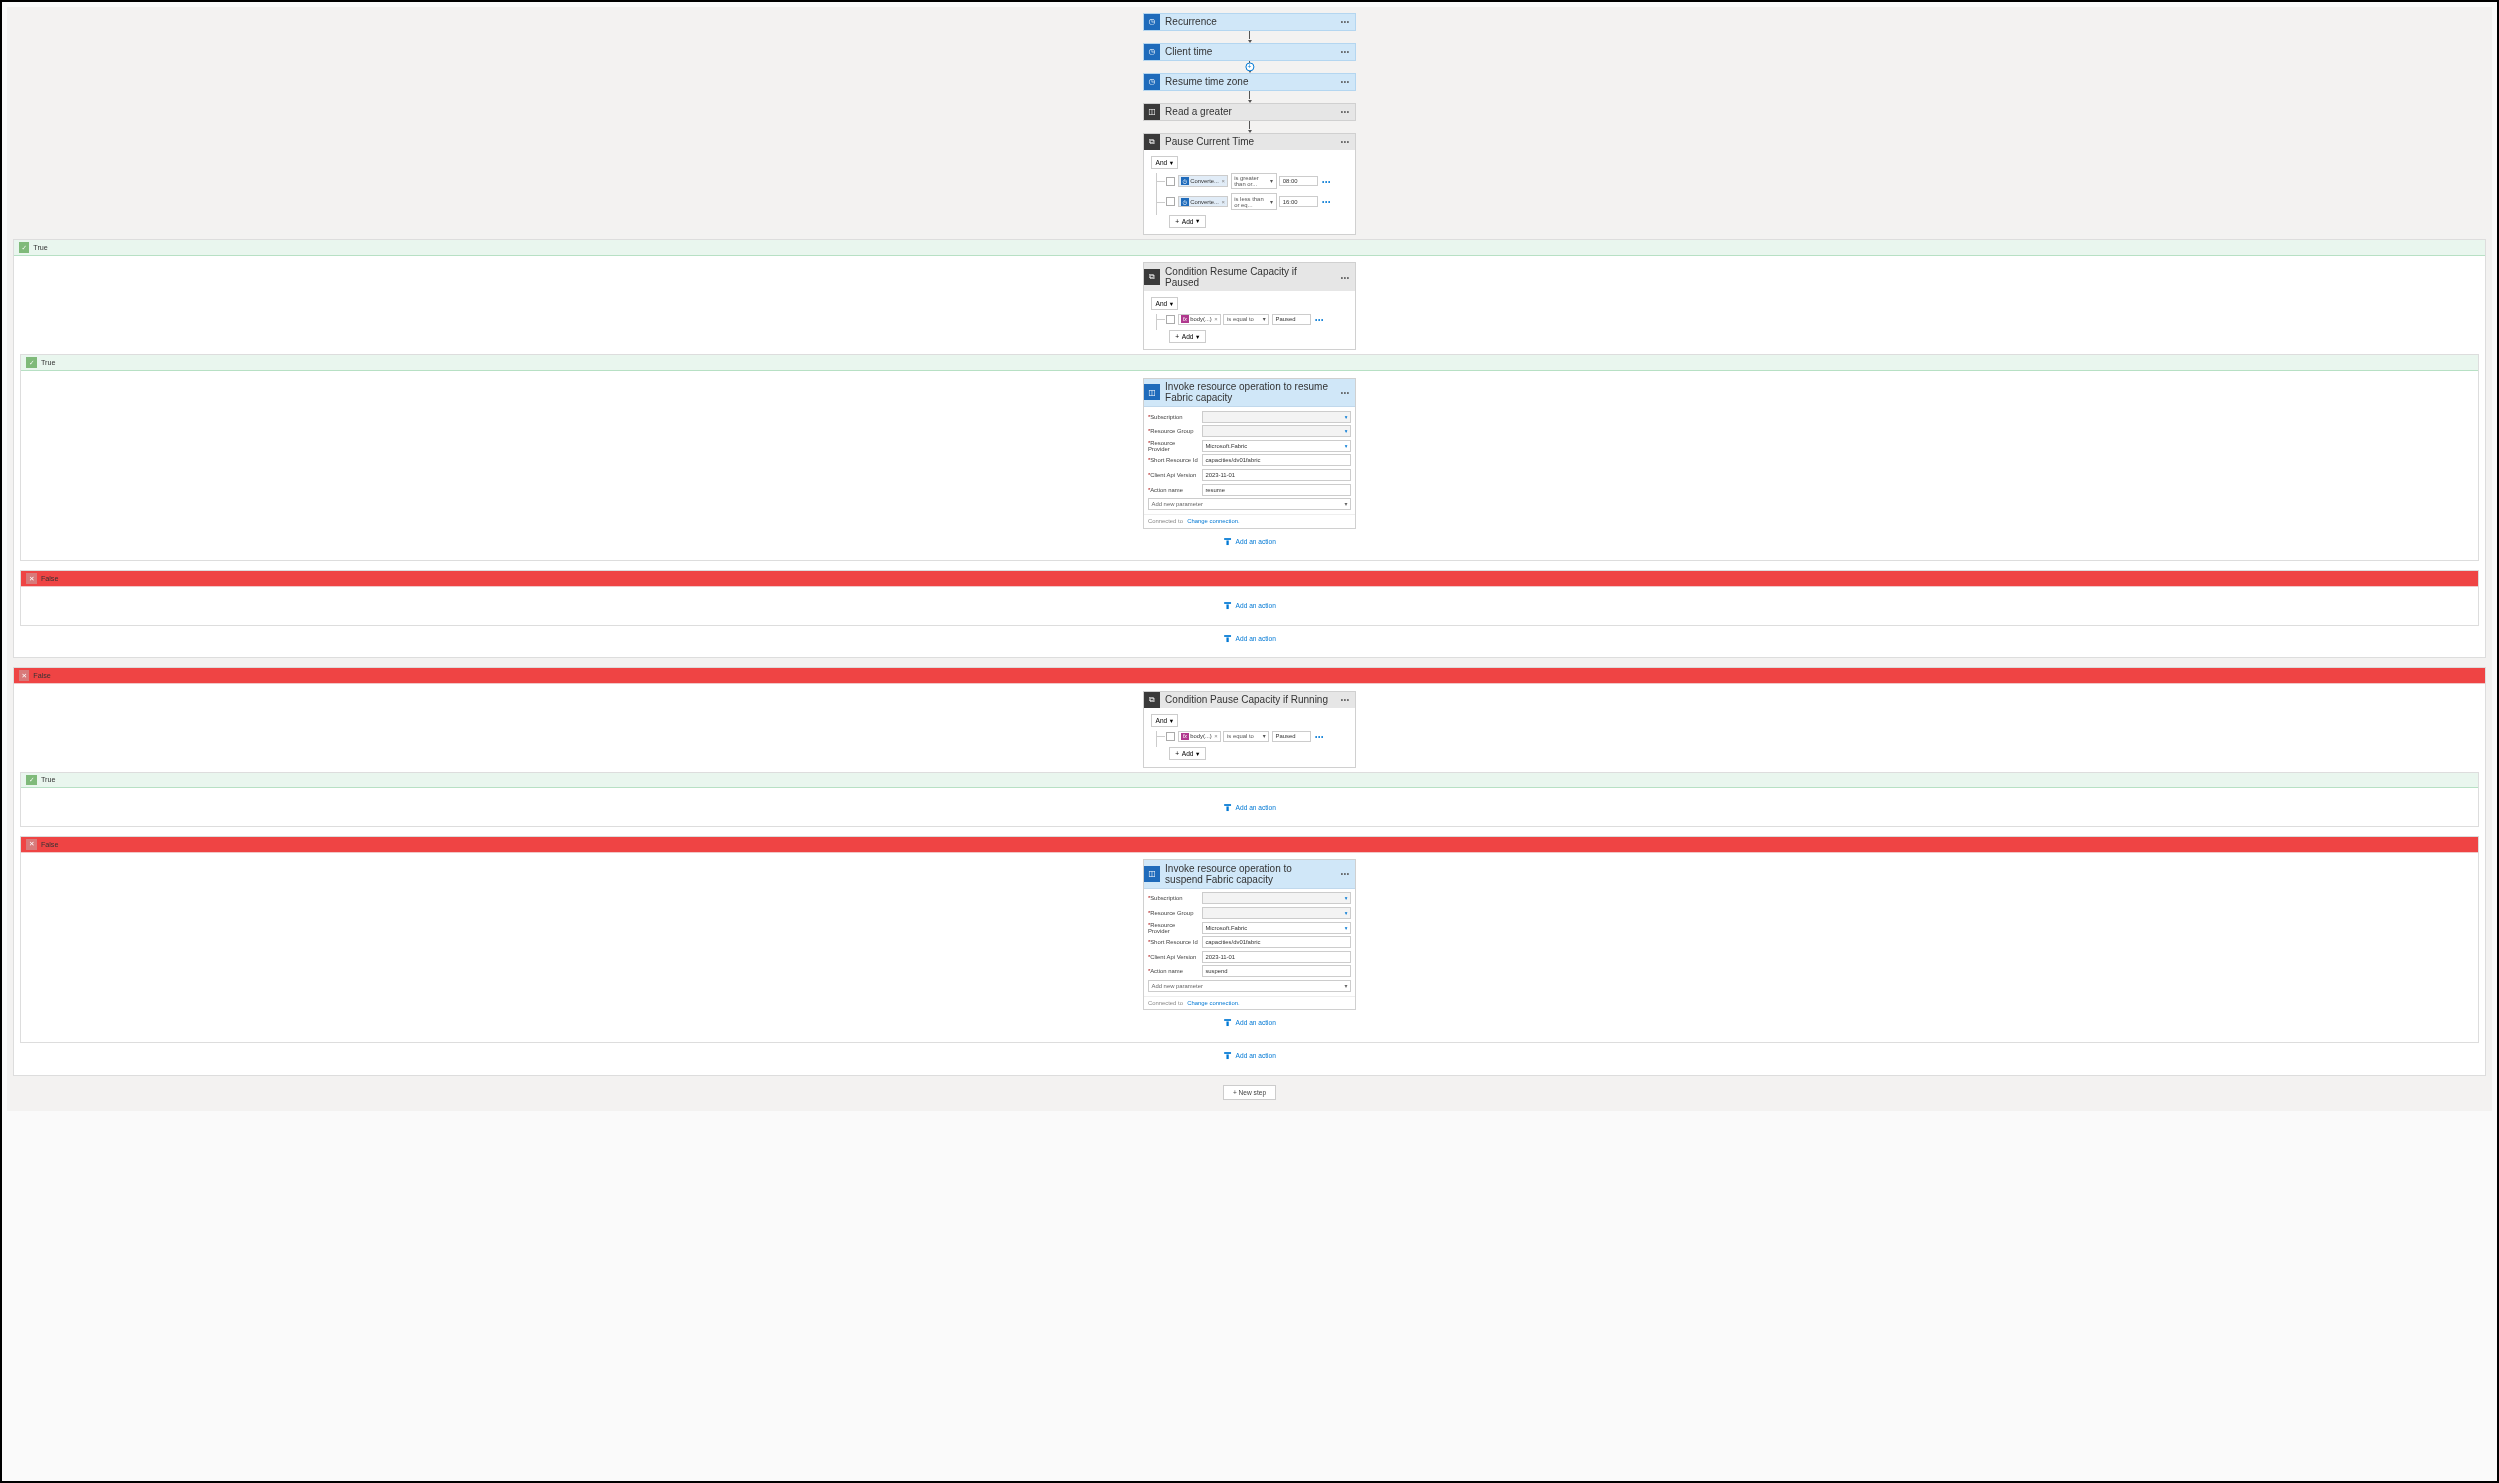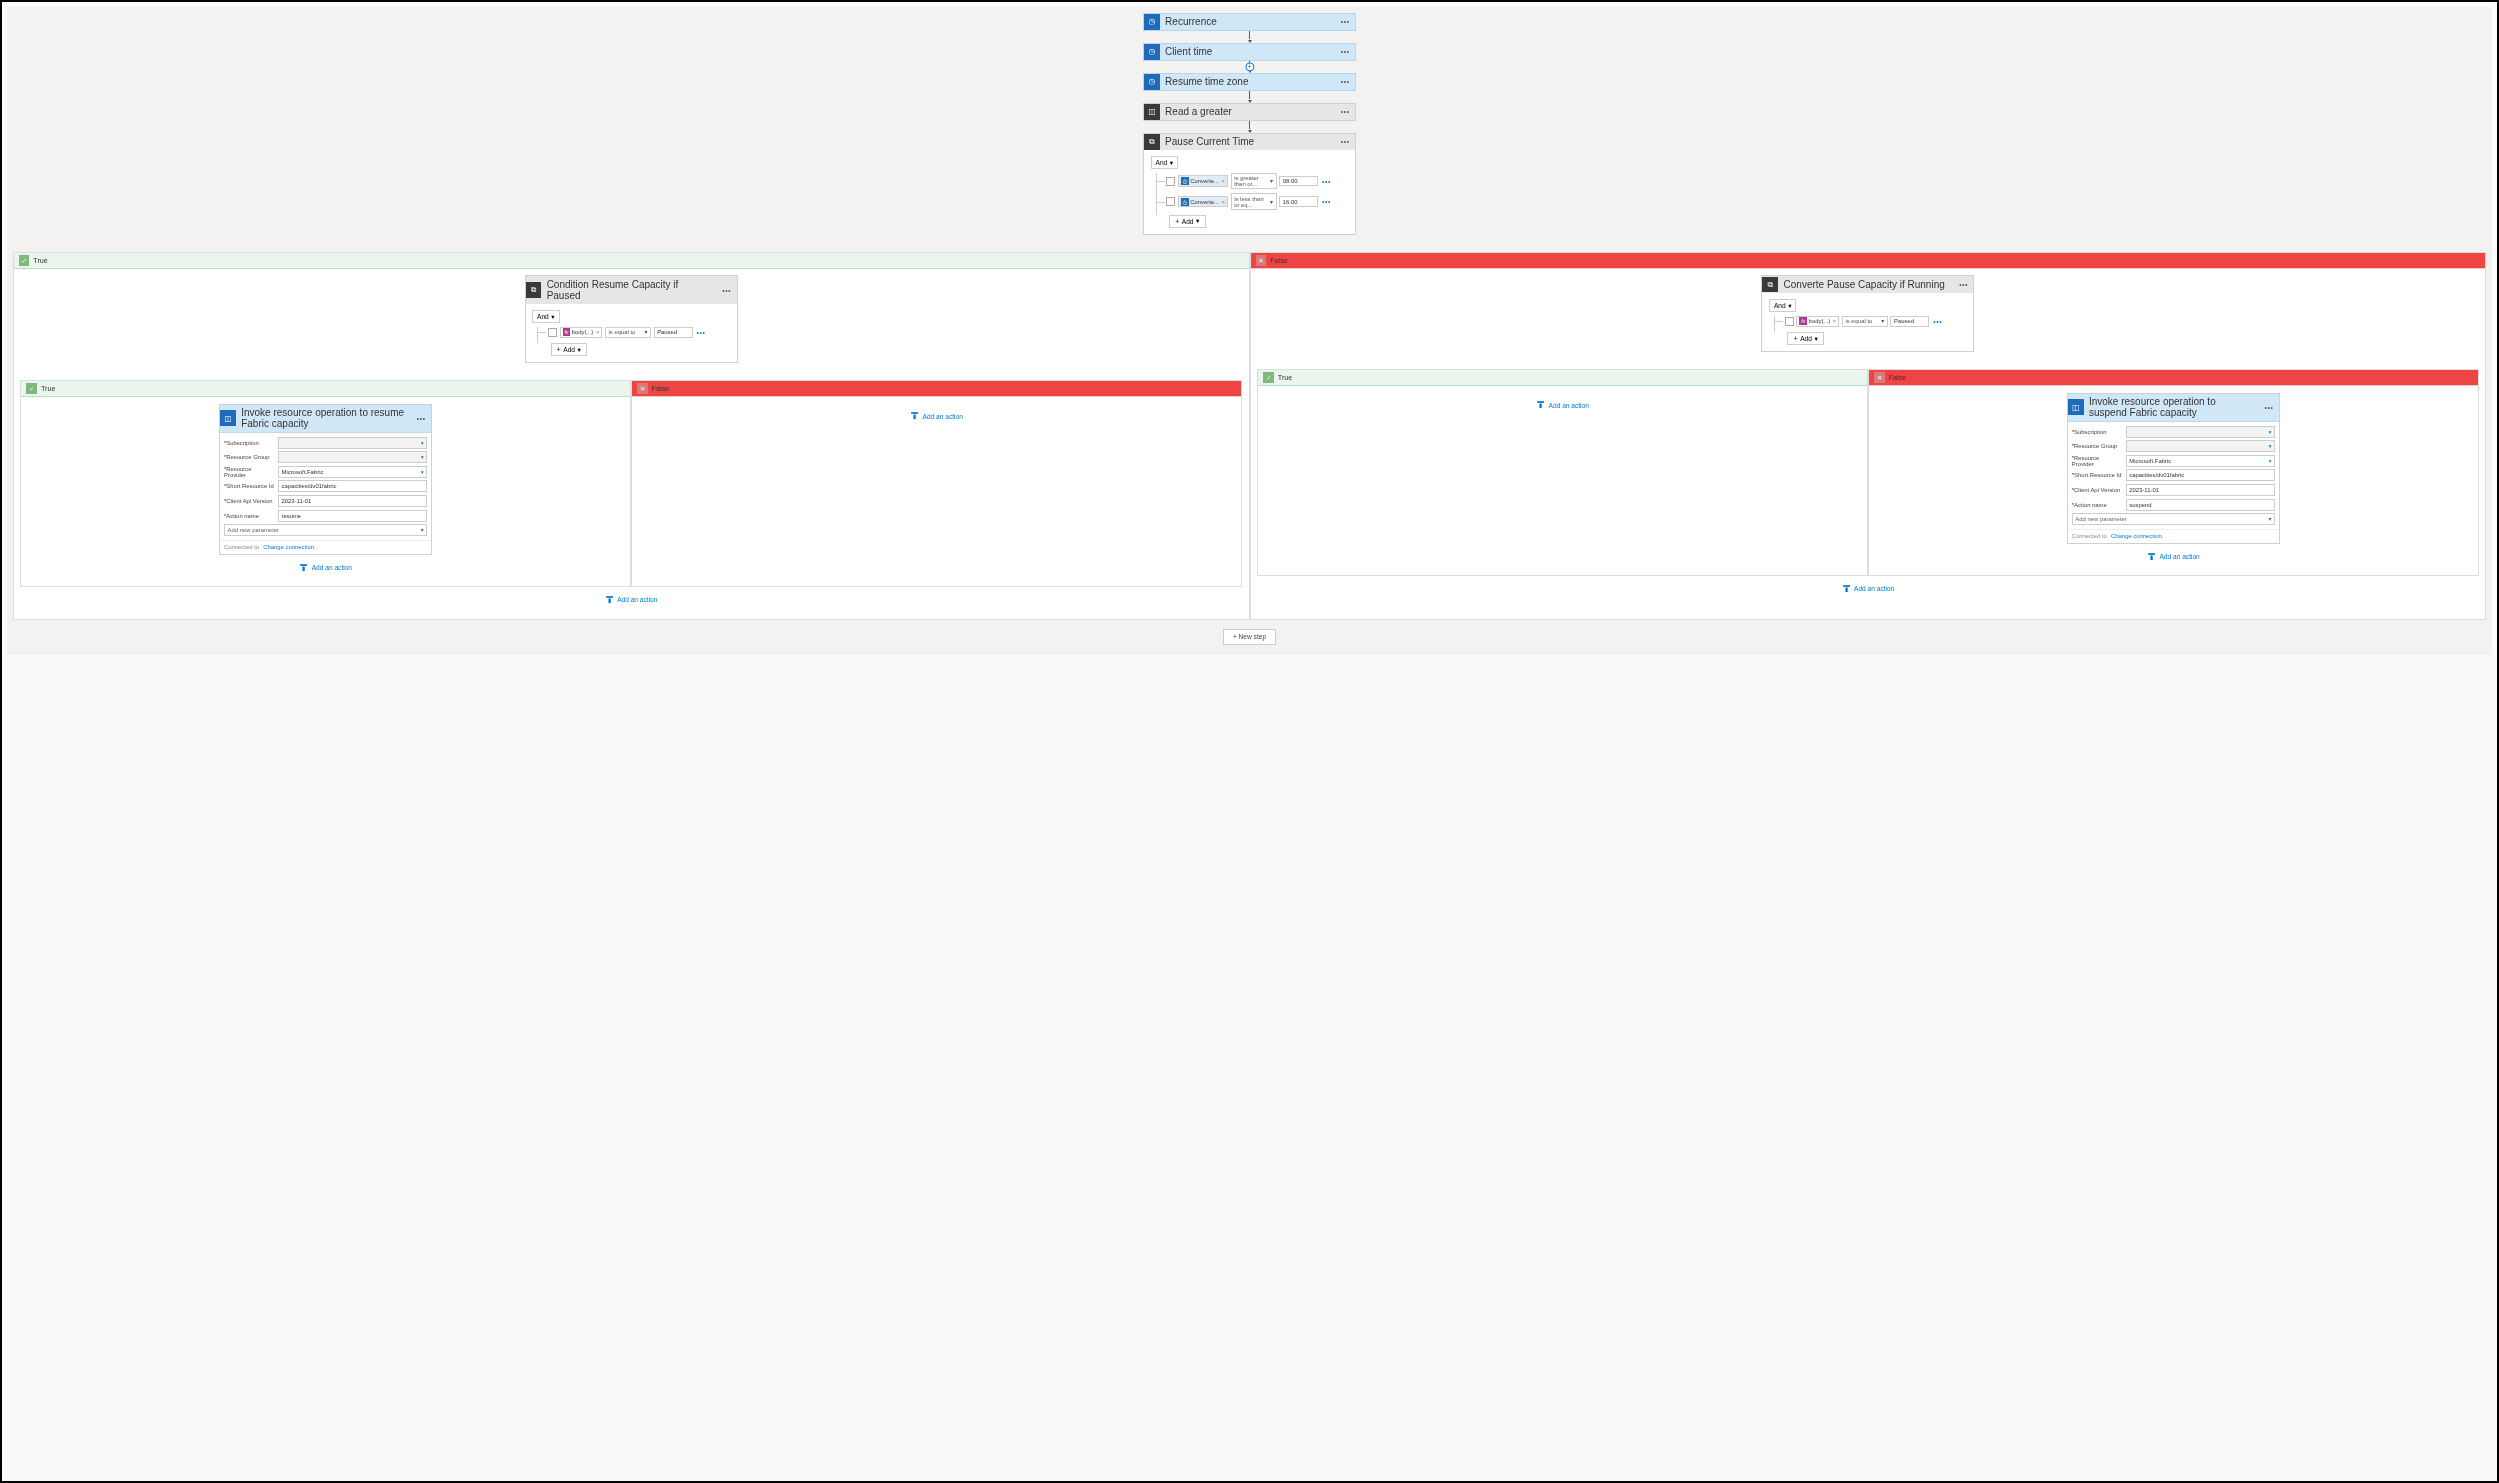--- a/index.html
+++ b/index.html
@@ -131,23 +131,23 @@
 .addbtn {
   margin-top:5.3px;margin-left:15.8px;
   display:inline-flex;gap:2.6px;align-items:center;
   border:0.7px solid #ccc;padding:1.3px 5.3px;font-size:6.6px;
   background:#fff;cursor:pointer;
 }
 
 
 .branches {
   display:grid;
-  grid-template-columns: 1fr 1fr;
-  gap:0;
-  margin-top:17px;
+  grid-template-columns: 1fr;
+  gap:9px;
+  margin-top:4px;
 }
 .branch {
   border:0.7px solid #ddd;
   background:#fff;
   display:flex;
   flex-direction:column;
 }
 .branch-head {
   display:flex;align-items:center;
   padding:2px 5.3px;
@@ -444,21 +444,21 @@
 
     <div class="branch">
       <div class="branch-head false">
         <span class="ico">✕</span>
         <span>False</span>
       </div>
       <div class="branch-body">
         <div class="cond-card mid">
           <div class="cond-header">
             <span class="step-icon dark">⧉</span>
-            <span class="step-title">Converte Pause Capacity if Running</span>
+            <span class="step-title">Condition Pause Capacity if Running</span>
             <span class="step-menu">•••</span>
           </div>
           <div class="cond-body">
             <span class="and-pill">
                 <span>And</span>
                 <span>▾</span>
               </span>
             <div class="cond-rows">
               <div class="cond-row">
                 <span class="chk"></span>

